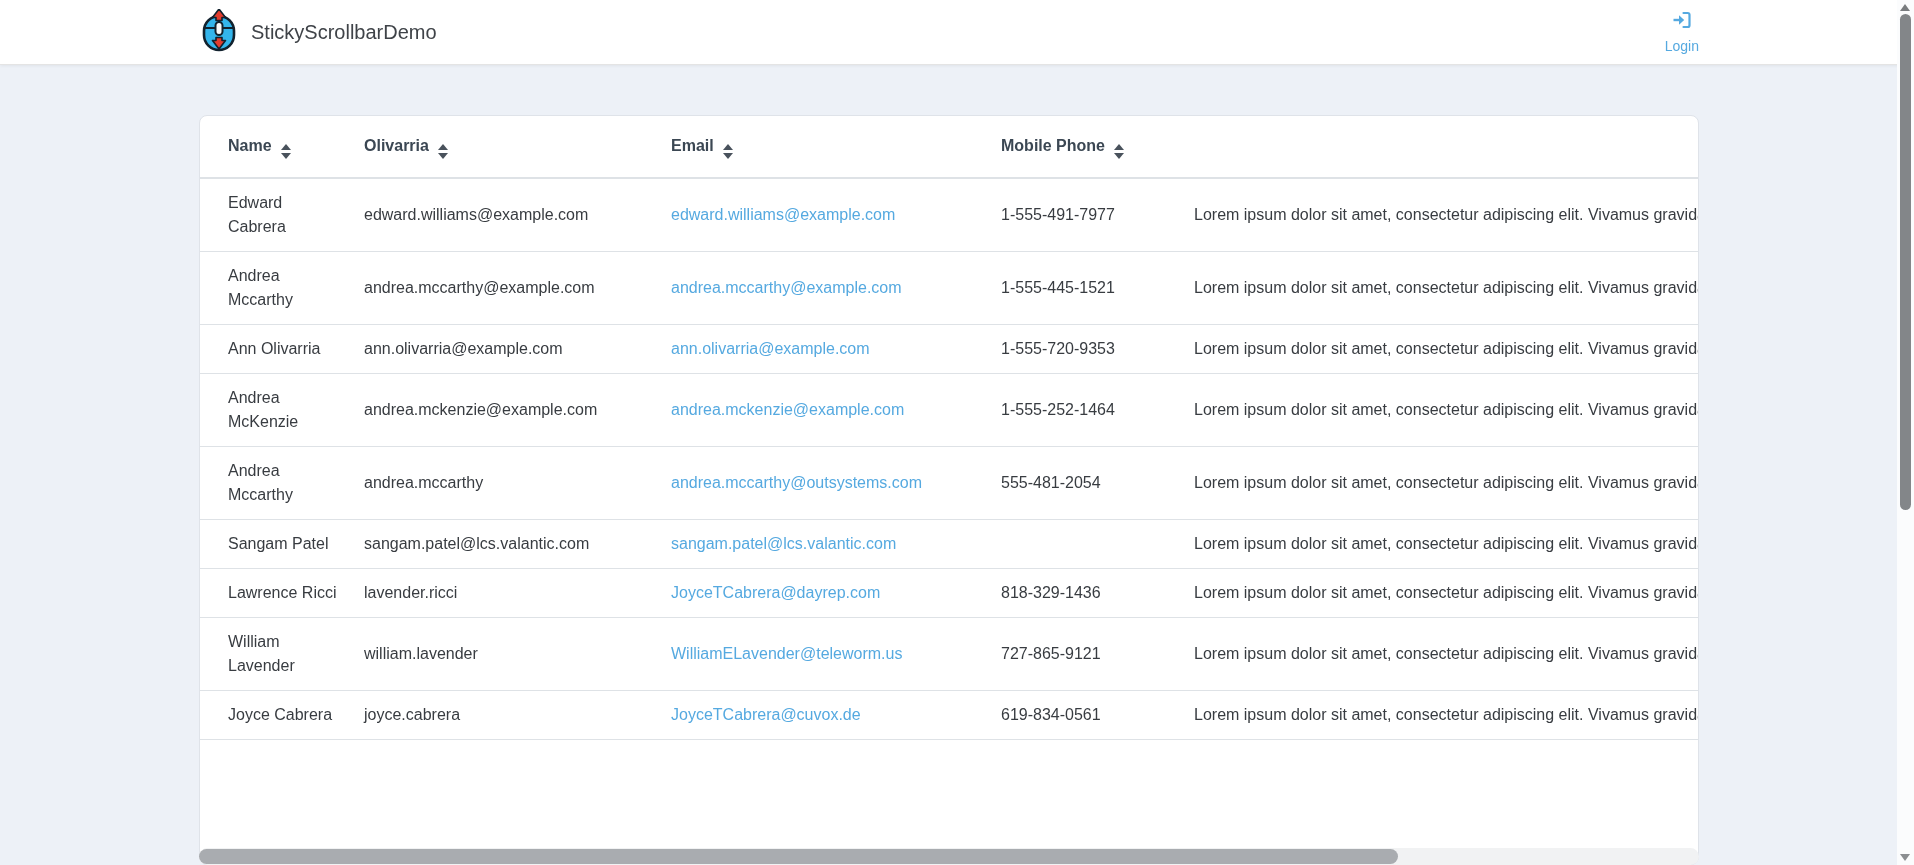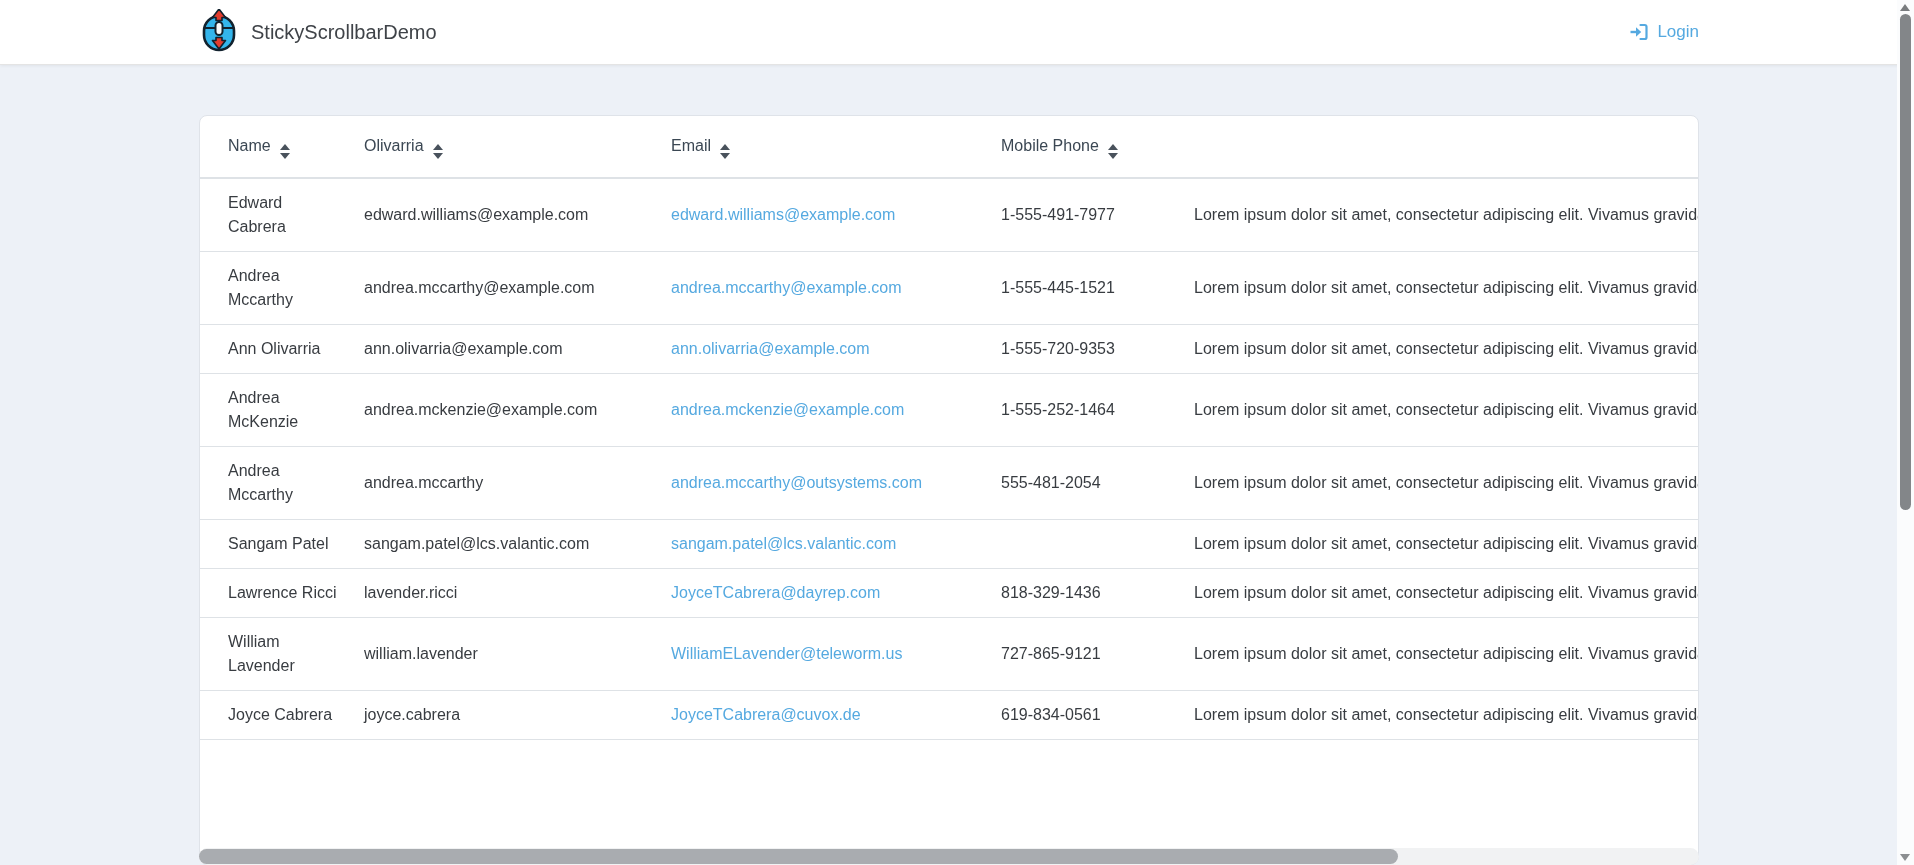--- a/index.html
+++ b/index.html
@@ -28,38 +28,38 @@
   }
   .nav-inner{
     width:1500px;margin-left:199px;height:100%;
     display:flex;align-items:center;justify-content:space-between;
   }
   .brand{display:flex;align-items:center;gap:12px;cursor:pointer;text-decoration:none;}
   .brand-logo{width:40px;height:46px;display:block;}
   .brand-text{font-size:20px;color:#3f4348;}
   .login-link{
     display:flex;align-items:center;gap:8px;cursor:pointer;text-decoration:none;
-    color:var(--link-blue);font-size:17px;
+    color:var(--link-blue);font-size:14px;flex-direction:column;
   }
   .login-icon{width:20px;height:20px;display:block;}
 
   
   .card{
     position:absolute;left:199px;top:115px;width:1500px;height:750px;
     background:#ffffff;border:1px solid #dfe3e9;border-radius:8px;
     overflow:hidden;
   }
   table{
     border-collapse:collapse;table-layout:fixed;width:1682px;
     font-size:16px;line-height:24px;color:var(--text);
   }
   col.c1{width:152px;} col.c2{width:307px;} col.c3{width:330px;}
   col.c4{width:193px;} col.c5{width:700px;}
   th{
-    text-align:left;font-weight:normal;color:var(--header-text);
+    text-align:left;font-weight:bold;color:var(--header-text);
     padding:18px 12px;border-bottom:2px solid var(--border);
     white-space:nowrap;cursor:pointer;
   }
   td{
     padding:12px;border-top:1px solid var(--border);
     vertical-align:middle;
   }
   th:first-child,td:first-child{padding-left:28px;}
   tbody tr:last-child td{border-bottom:1px solid var(--border);}
   td.lorem-cell{white-space:nowrap;overflow:hidden;}

